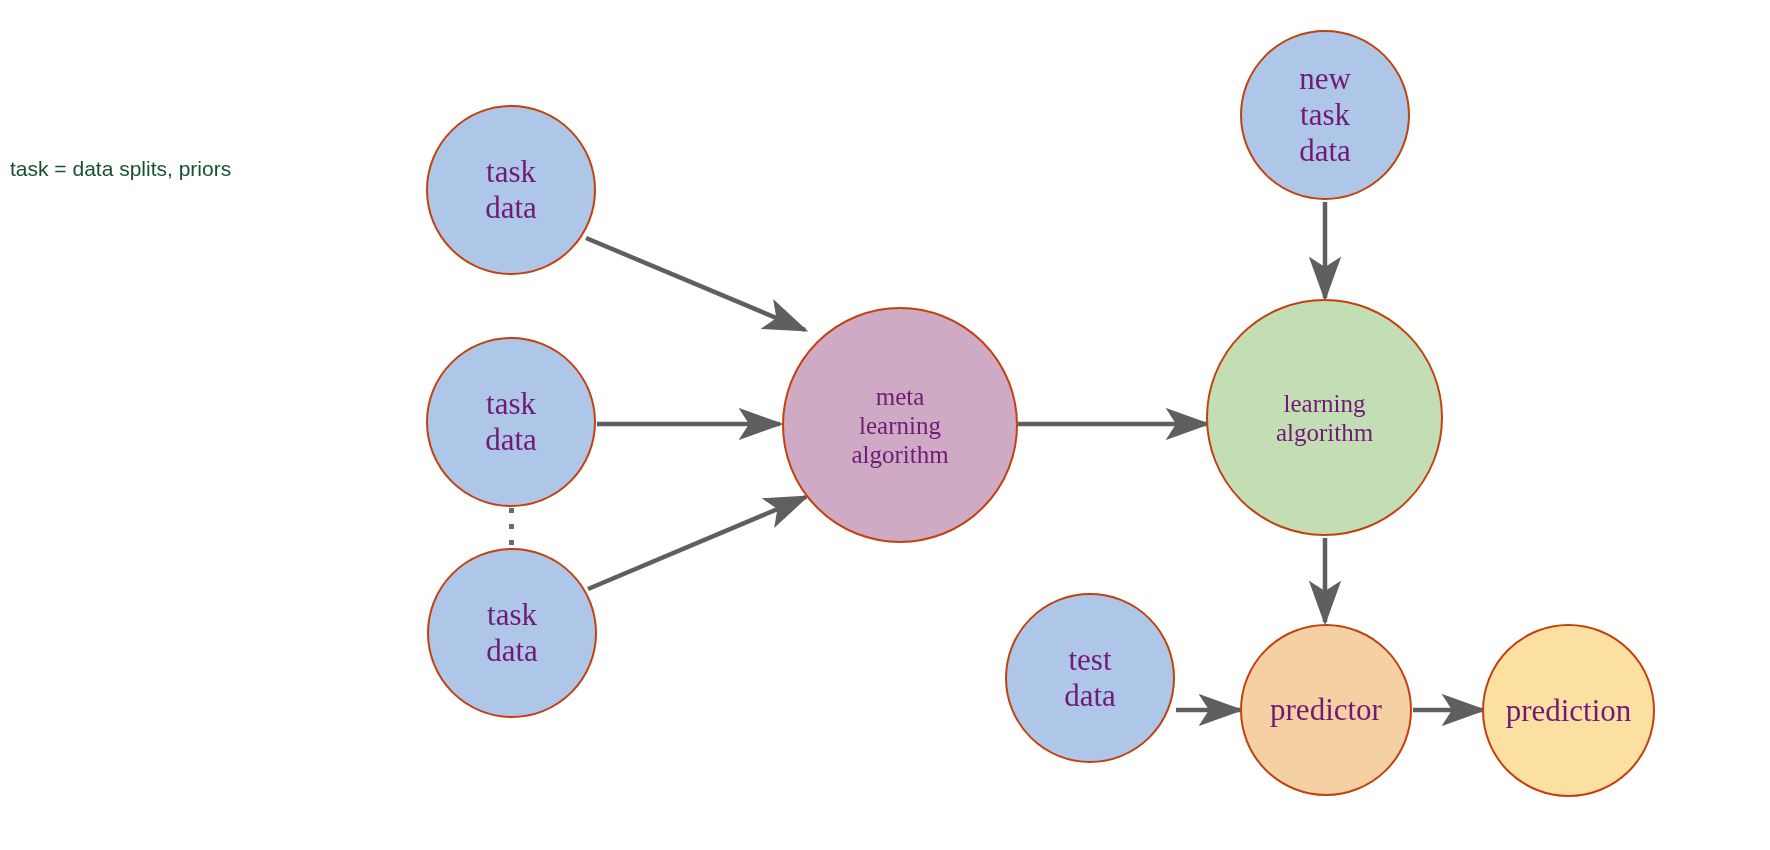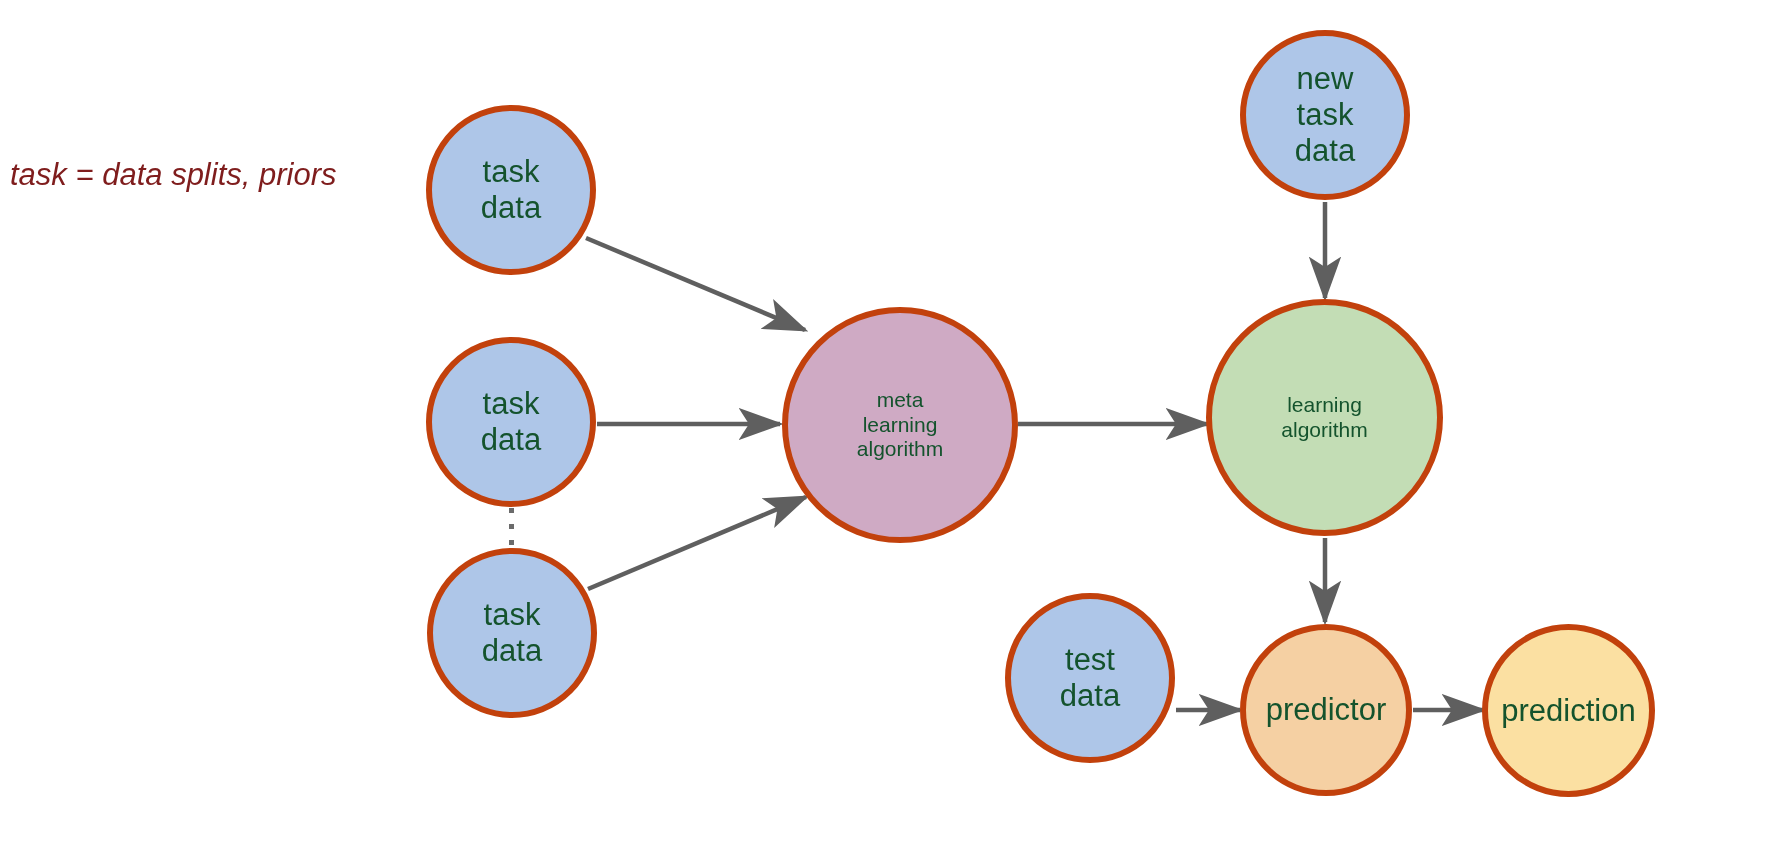--- a/index.html
+++ b/index.html
@@ -21,43 +21,43 @@
     position: absolute;
     left: 0;
     top: 0;
     width: 1770px;
     height: 850px;
   }
   .node {
     position: absolute;
     box-sizing: border-box;
     border-radius: 50%;
-    border: 6px solid #c2410c;
+    border: 2px solid #c2410c;
     display: flex;
     align-items: center;
     justify-content: center;
     text-align: center;
-    color: #14532d;
+    color: #701a75;
     line-height: 1.16;
     z-index: 3;
+    font-family: Liberation Serif, serif;
   }
   .node .label {
     display: block;
     white-space: pre-line;
     padding: 0 2px;
   }
   .node-sm { font-size: 31px; }
-  .node-lg { font-size: 21px; text-align: center; }
+  .node-lg { font-size: 25px; text-align: center; }
   .caption {
     position: absolute;
-    font-size: 31px;
-    color: #7f1d1d;
+    font-size: 21px;
+    color: #14532d;
     white-space: nowrap;
     z-index: 2;
-    font-style: italic;
   }
   .ellipsis-dot {
     position: absolute;
     width: 5px;
     height: 5px;
     background: #6b6b6b;
     z-index: 1;
   }
   .overflow-label {
     overflow: visible;

